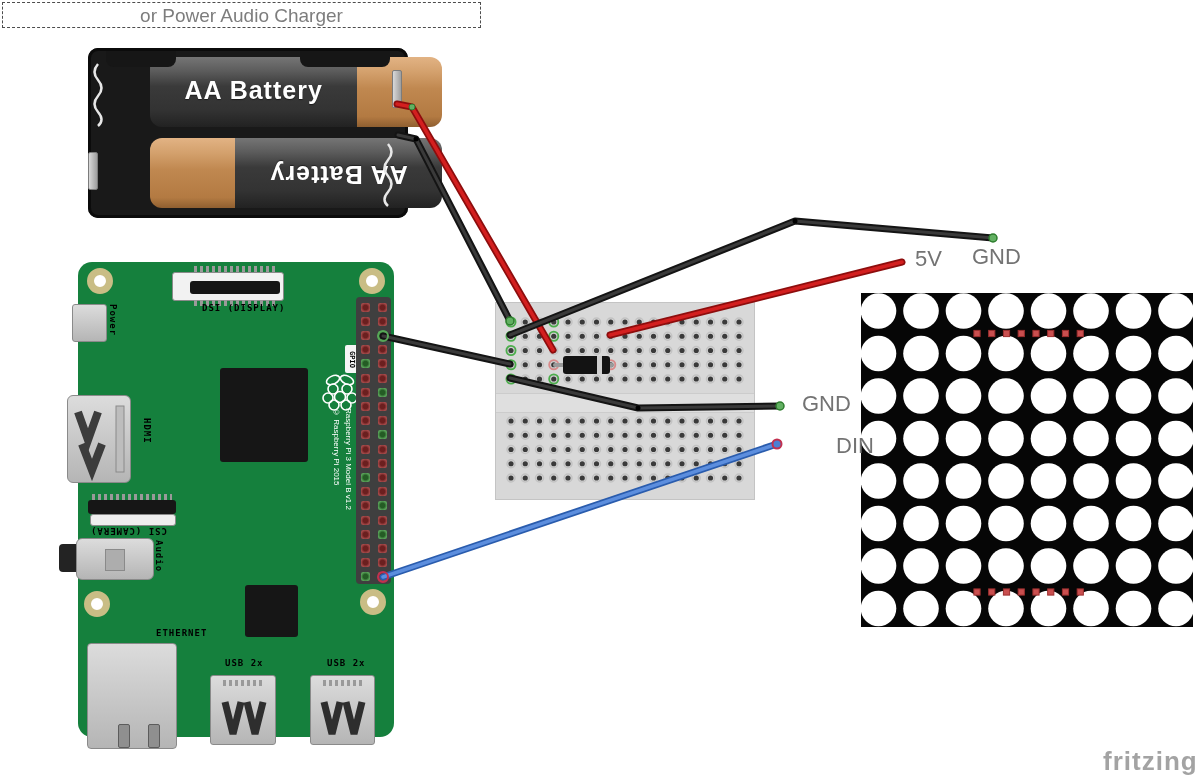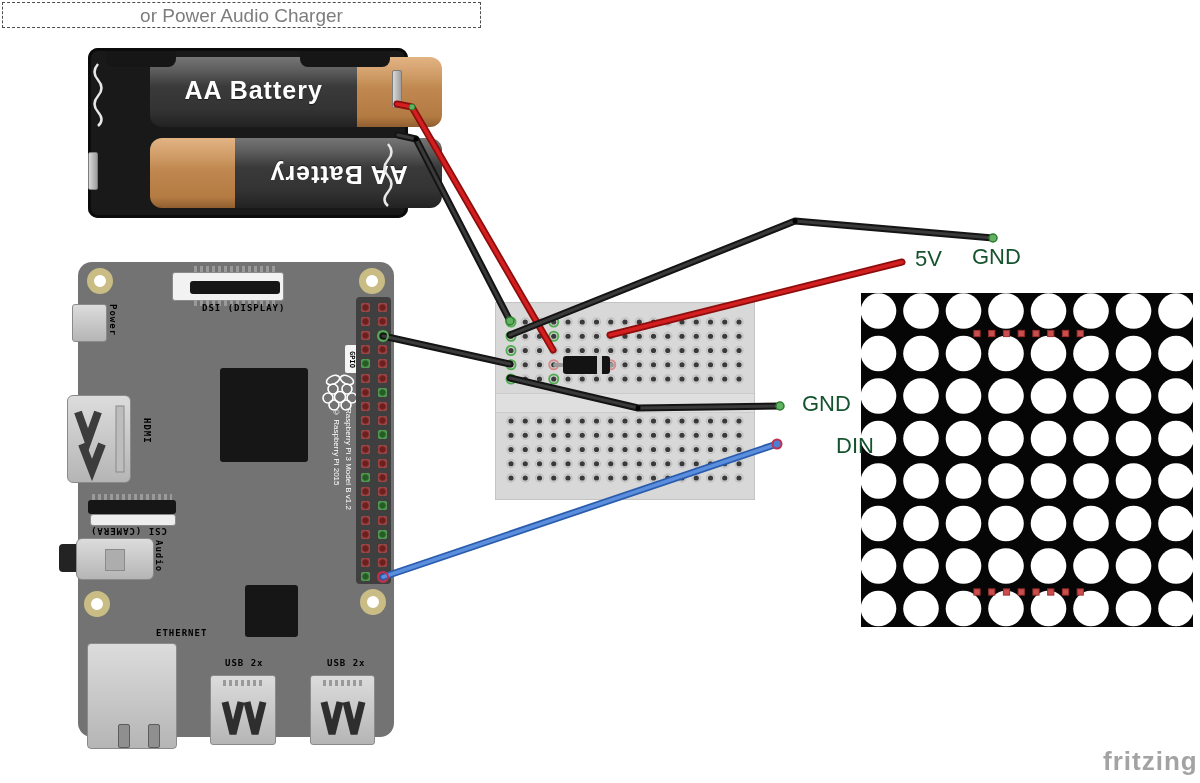--- a/index.html
+++ b/index.html
@@ -26,21 +26,21 @@
   .batt.bottom .copper{left:0;width:29%;}
   .batt-label{position:absolute;top:50%;transform:translateY(-54%);color:#fff;font-weight:bold;
               font-size:25px;letter-spacing:1px;text-shadow:0 1px 1px rgba(0,0,0,.5);width:71%;text-align:center;}
   .batt.top .batt-label{left:0;}
   .batt.bottom .batt-label{right:0;transform:translateY(-46%) rotate(180deg);}
   .term{position:absolute;width:8px;height:36px;background:linear-gradient(90deg,#d9d9d9,#9e9e9e);
         border:1px solid #7c7c7c;border-radius:2px;}
   .pack-clip{position:absolute;background:#161616;height:16px;border-radius:0 0 8px 8px;}
 
   
-  .pi{position:absolute;left:78px;top:262px;width:316px;height:475px;background:#737373;
+  .pi{position:absolute;left:78px;top:262px;width:316px;height:475px;background:#15803d;
       border-radius:14px;z-index:10;}
   .mhole{position:absolute;width:12px;height:12px;border-radius:50%;background:#fff;border:7px solid #c9bd85;}
   .pi-label{position:absolute;color:#000;font-family:"DejaVu Sans Mono",monospace;font-size:9px;
             font-weight:bold;letter-spacing:1px;white-space:nowrap;}
   .pi-label.v{writing-mode:vertical-rl;letter-spacing:1px;}
   .conn{position:absolute;background:linear-gradient(180deg,#dcdcdc,#b5b5b5);border:1px solid #8a8a8a;border-radius:3px;}
   .chip{position:absolute;background:#161616;border-radius:3px;}
   .pinstrip{position:absolute;height:6px;background:repeating-linear-gradient(90deg,#9a9a9a 0 3px,rgba(0,0,0,0) 3px 6px);}
   .gpio-header{position:absolute;left:278px;top:35px;width:35px;height:287px;background:#3f3f3f;border-radius:4px;}
   .pin{position:absolute;width:9px;height:9px;border-radius:2px;}
@@ -59,21 +59,21 @@
              border-top:1px solid #cccccc;border-bottom:1px solid #cccccc;}
   .diode-body{position:absolute;left:67px;top:53px;width:47px;height:18px;background:#131313;border-radius:3px;}
   .diode-stripe{position:absolute;right:8px;top:0;width:5px;height:18px;background:#cfcfcf;}
   .diode-lead{position:absolute;top:60px;height:4px;background:#9a9a9a;border-radius:2px;}
 
   
   .matrix{position:absolute;left:861px;top:293px;width:332px;height:334px;background:#060606;z-index:10;}
 
   
   .wires{position:absolute;left:0;top:0;z-index:40;pointer-events:none;}
-  .wlabel{position:absolute;color:#14532d;font-size:22px;z-index:45;line-height:1;}
+  .wlabel{position:absolute;color:#737373;font-size:22px;z-index:45;line-height:1;}
   .fritzing{position:absolute;left:1103px;top:746px;color:#a3a3a3;font-size:26px;font-weight:bold;
             letter-spacing:1px;z-index:5;}
 </style>
 </head>
 <body>
 
 <div class="canvas">
 
   <div class="note">
     <span>or Power Audio Charger</span>

